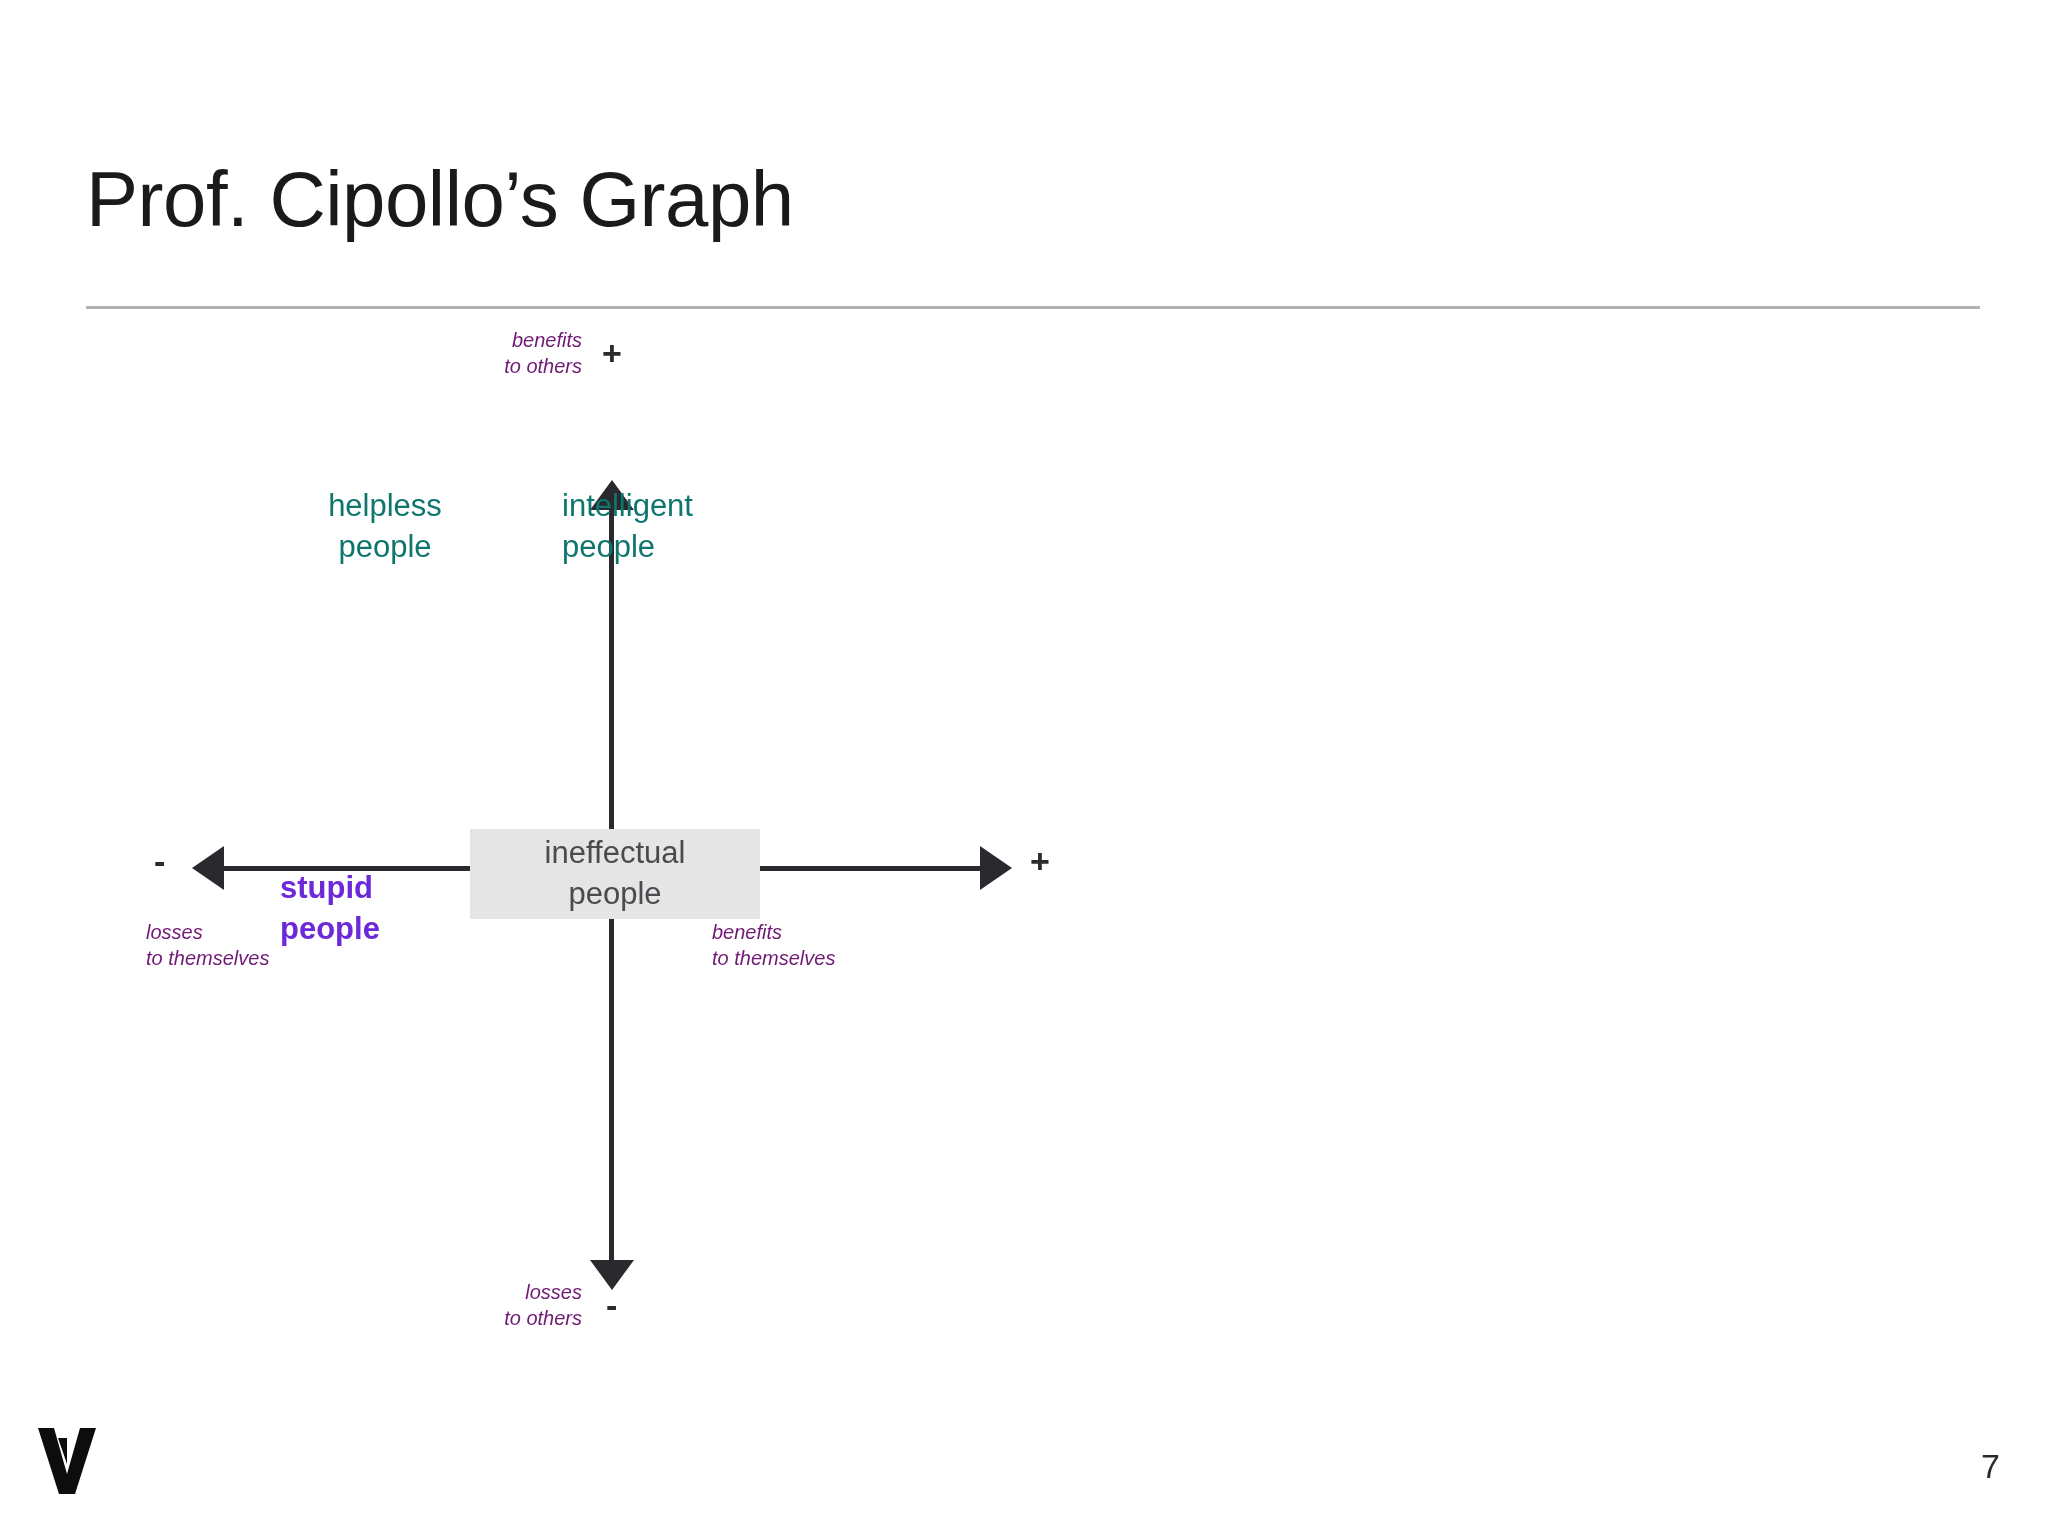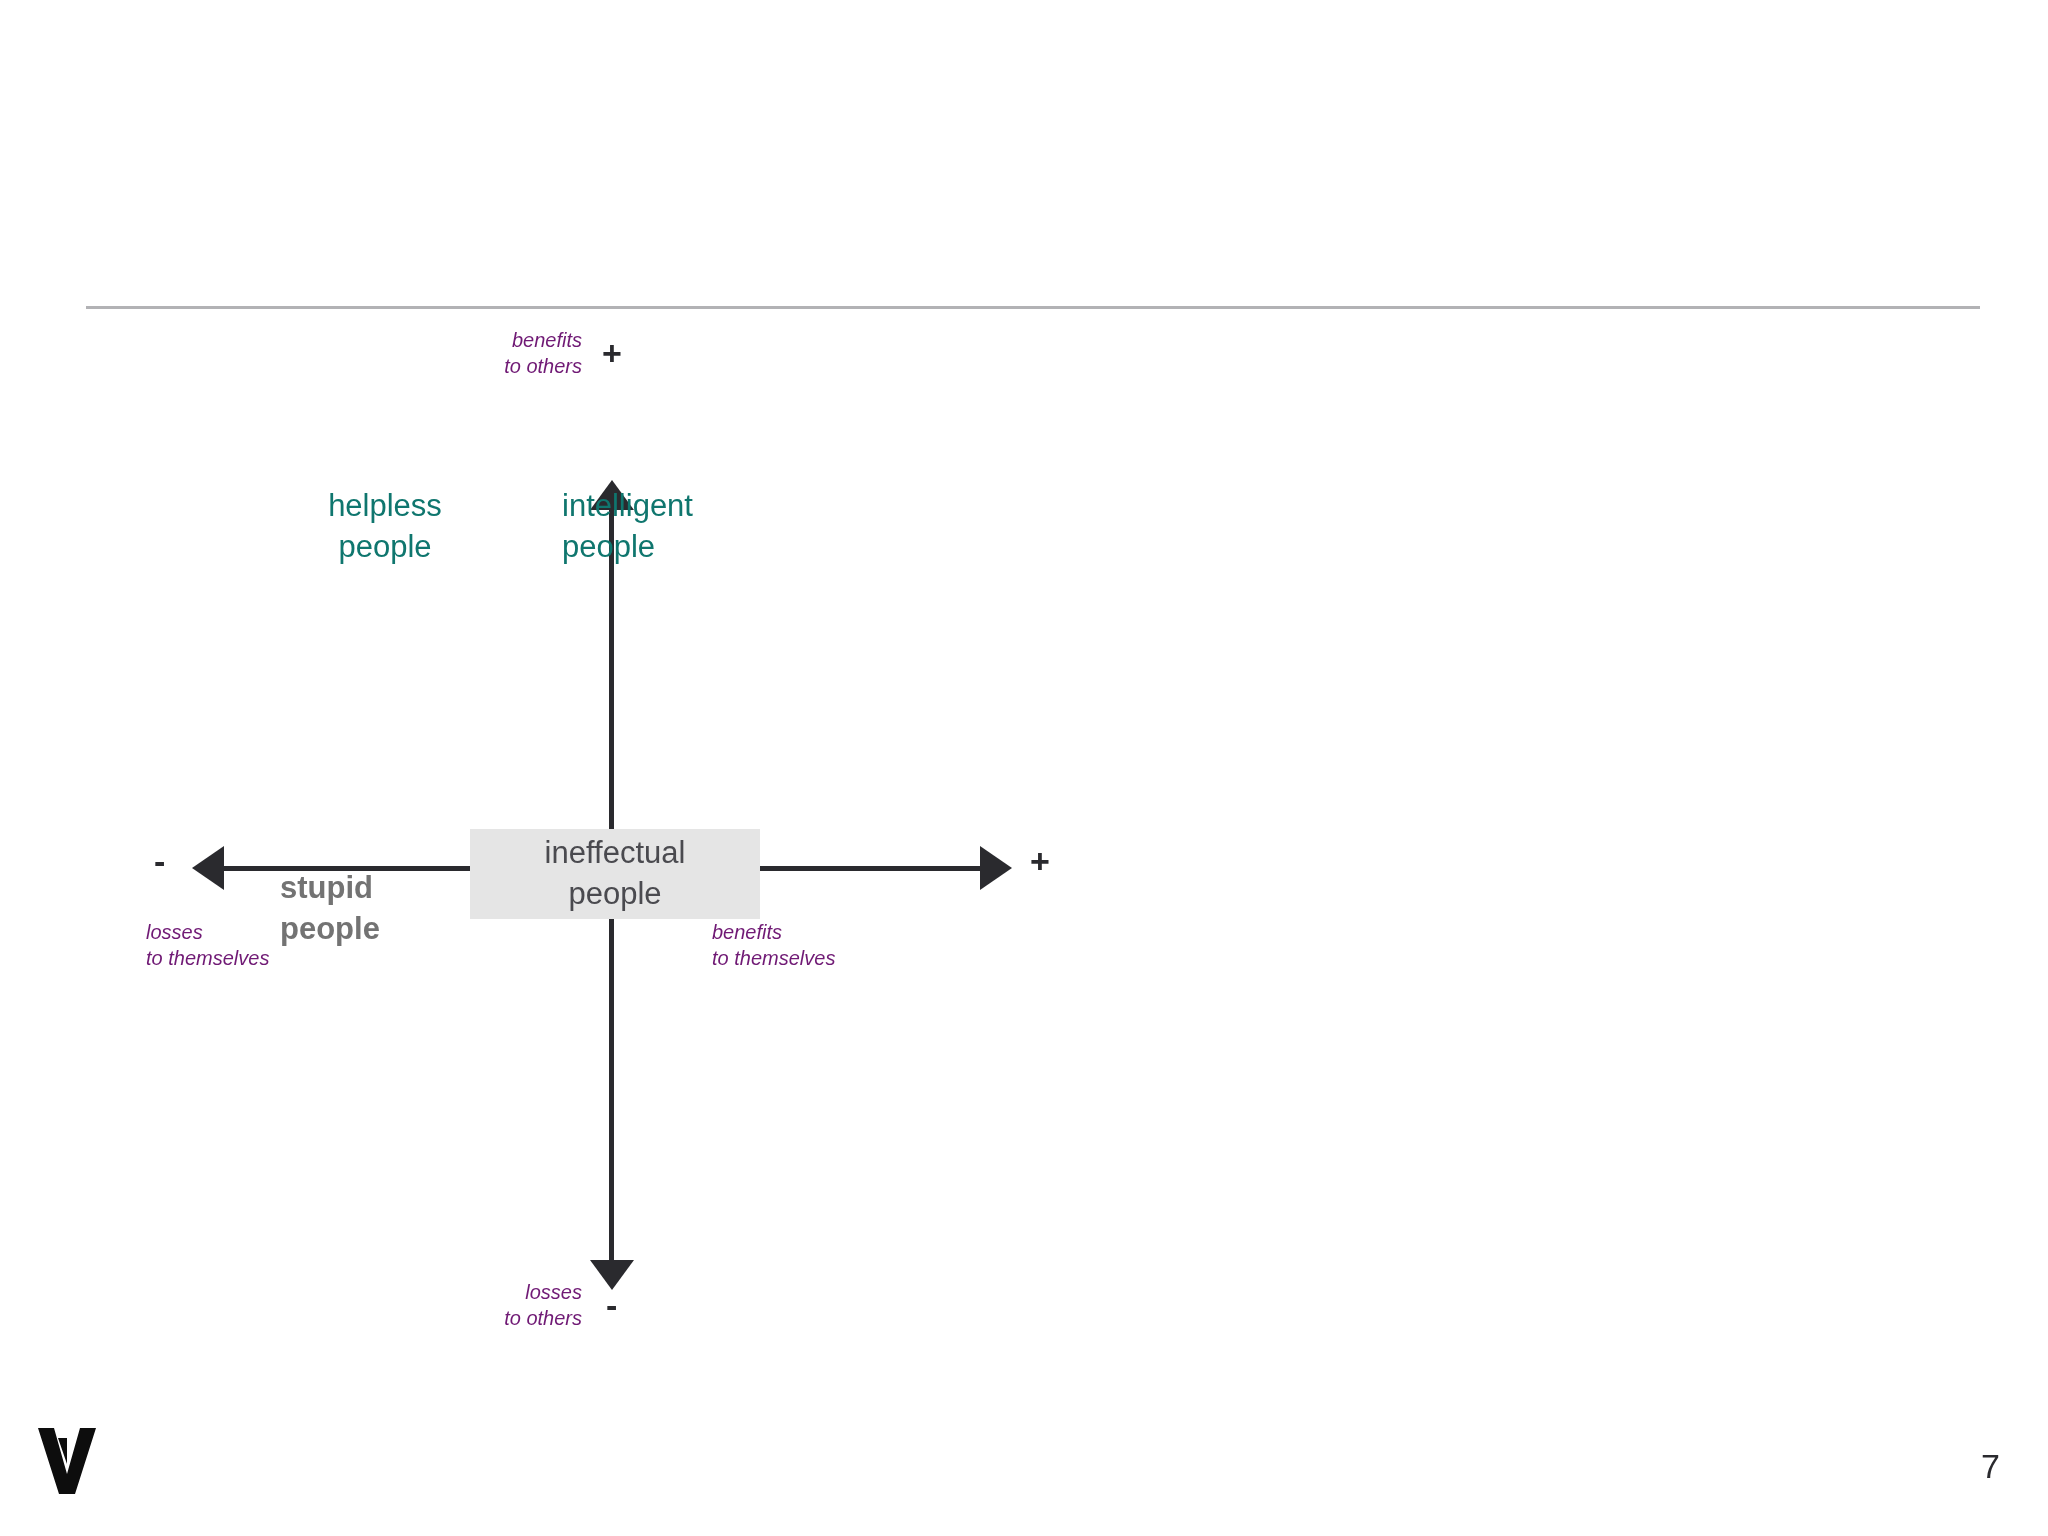--- a/index.html
+++ b/index.html
@@ -153,21 +153,21 @@
   .quadrant {
     position: absolute;
     font-size: 31px;
     line-height: 1.32;
     color: #0f766e;
   }
   #q-helpless    { left: 110px; top: 66px;  width: 250px; text-align: center; }
   #q-intelligent { left: 398px; top: 66px;  width: 250px; text-align: left;
                    left: 412px; }
   #q-stupid      { left: 130px; top: 448px; width: 250px; text-align: left;
-                   font-weight: 700; color: #737373; }
+                   font-weight: 700; color: #6d28d9; }
   #q-bandits     { left: 410px; top: 462px; width: 250px; text-align: center; }
 
   
   #q-ineffectual {
     position: absolute;
     left: 320px;
     top: 409px;
     width: 290px;
     text-align: center;
     font-size: 31px;
@@ -203,20 +203,21 @@
     top: 1447px;
     font-size: 34px;
     color: #2a2a2e;
   }
 </style>
 </head>
 <body>
 
 <div id="slide">
 
+  <div id="slide-title">Prof. Cipollo’s Graph</div>
 
   <div id="title-rule"></div>
 
   <div id="graph">
 
     <div class="v-axis-top"></div>
     <div class="v-axis-bottom"></div>
     <div class="h-axis-left"></div>
     <div class="h-axis-right"></div>
 

